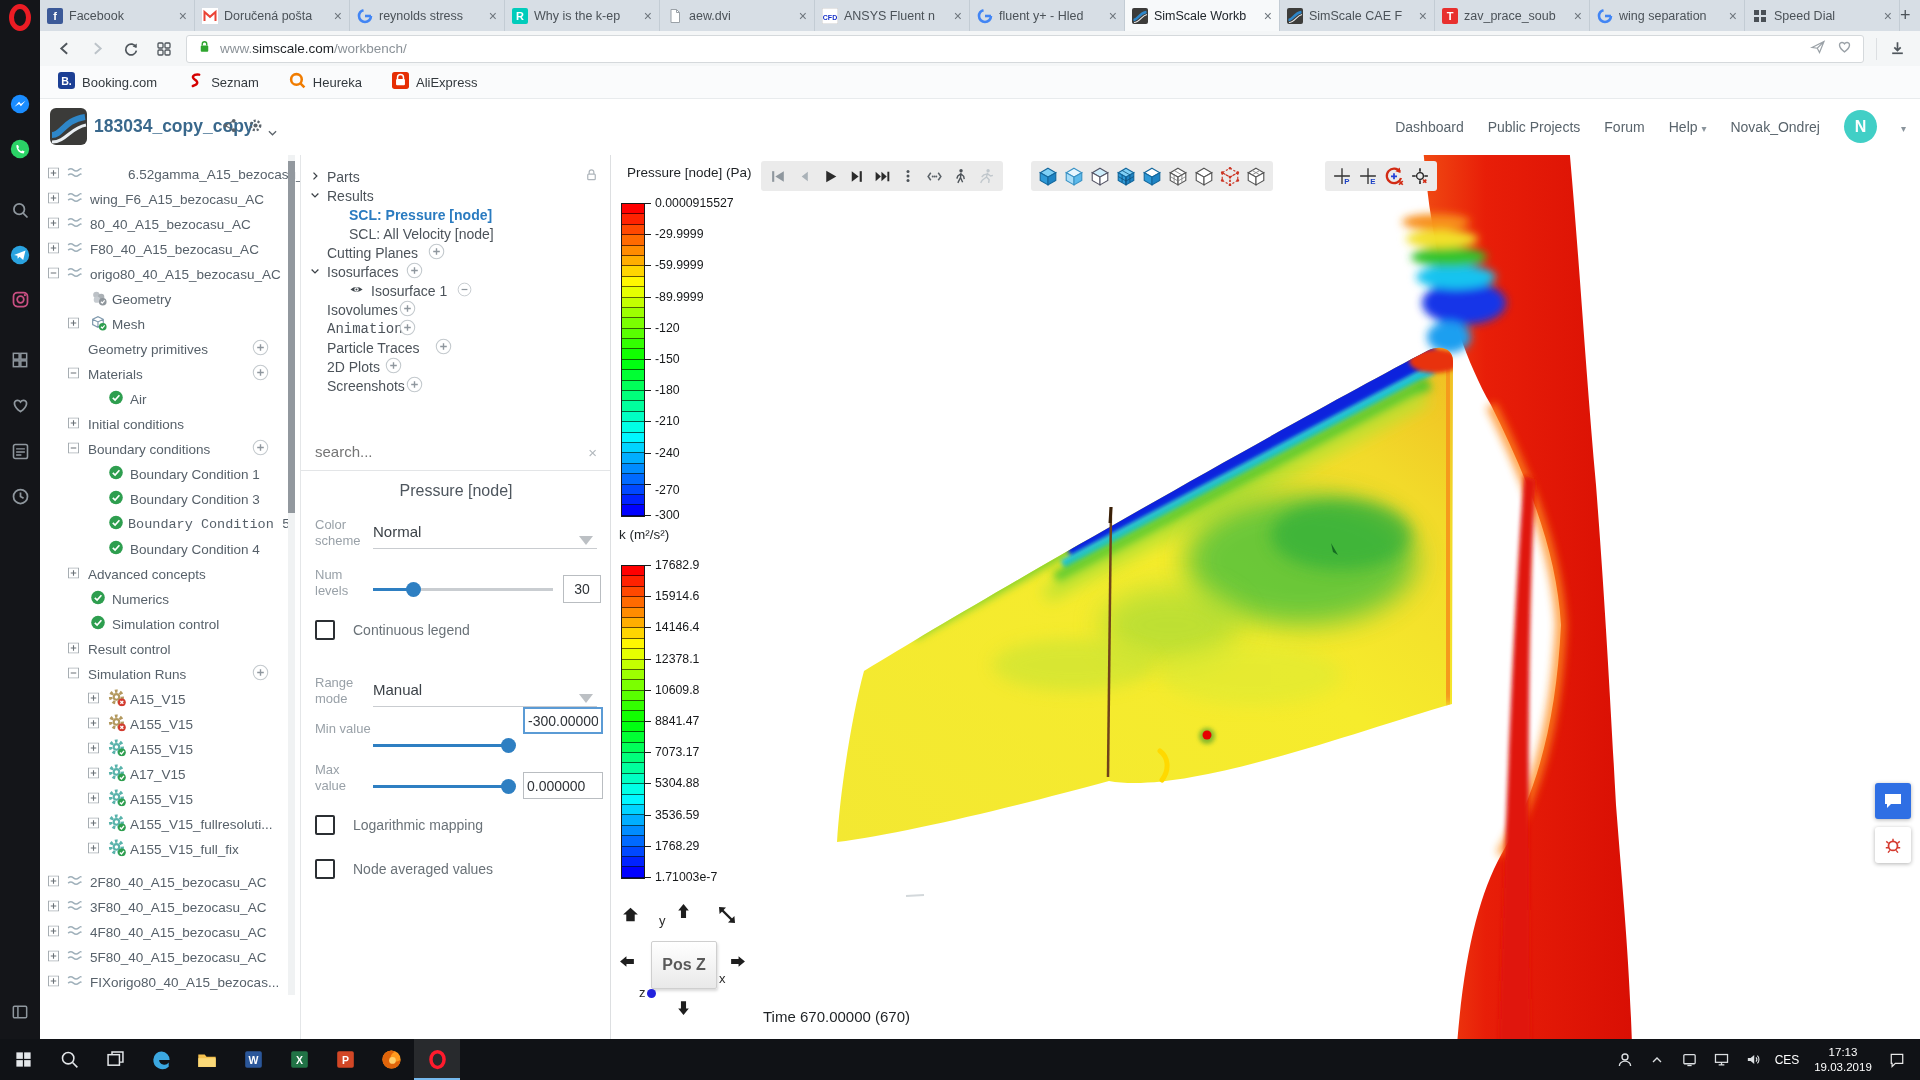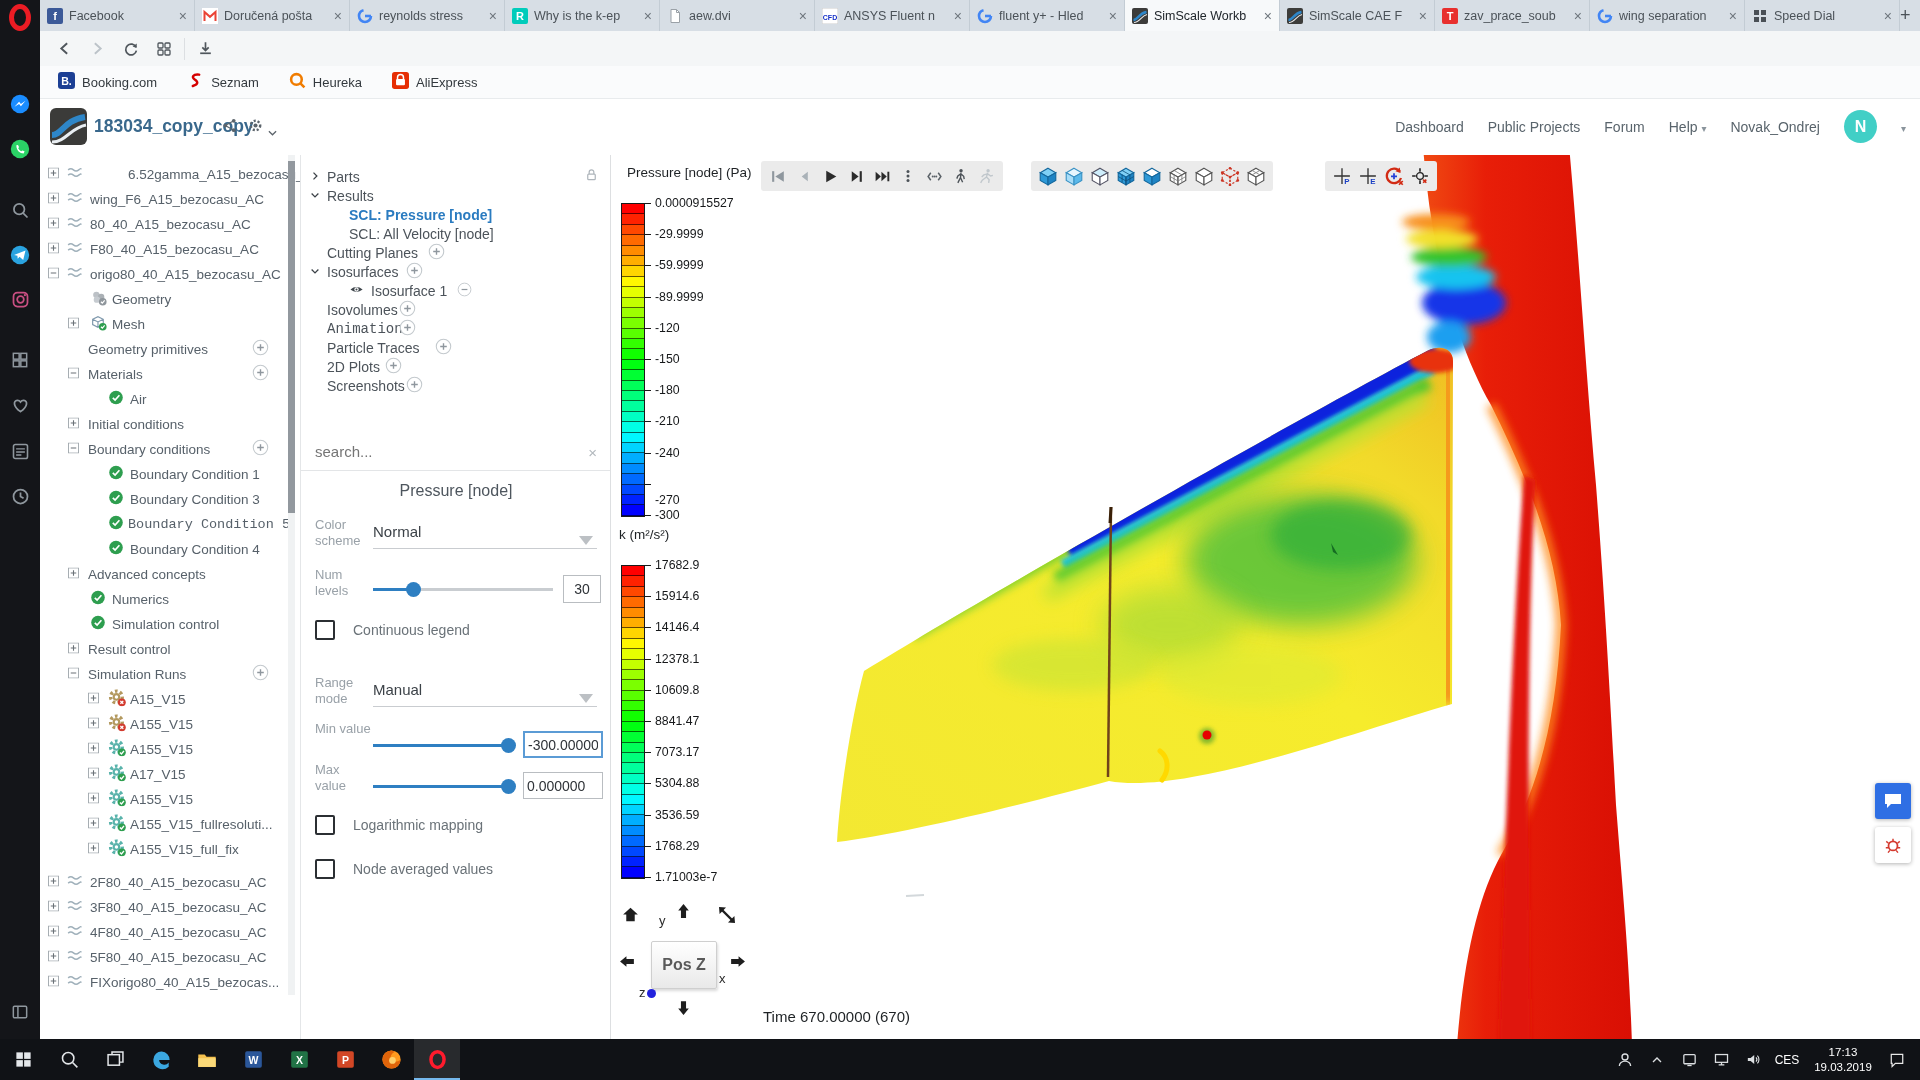--- a/index.html
+++ b/index.html
@@ -301,20 +301,37 @@
         </svg>
       </span>
     <span class="nav-btn" id="ic-grid">
         <svg viewBox="0 0 16 16" width="16" height="16">
           <rect x="2" y="2" width="5" height="5" rx="1" fill="none" stroke="#4f565c" stroke-width="1.3"></rect>
           <rect x="9" y="2" width="5" height="5" rx="1" fill="none" stroke="#4f565c" stroke-width="1.3"></rect>
           <rect x="2" y="9" width="5" height="5" rx="1" fill="none" stroke="#4f565c" stroke-width="1.3"></rect>
           <rect x="9" y="9" width="5" height="5" rx="1" fill="none" stroke="#4f565c" stroke-width="1.3"></rect>
         </svg>
       </span>
+    <div class="urlbar">
+      <span id="ic-lock"><svg viewBox="0 0 16 16" width="15" height="15">
+            <rect x="4" y="7" width="8" height="6.5" rx="1" fill="#2fa52f"></rect>
+            <path d="M5.6 7 V5.4 a2.4 2.4 0 0 1 4.8 0 V7" stroke="#2fa52f" stroke-width="1.5" fill="none"></path>
+          </svg></span>
+      <span class="url-text">
+        <span class="dim">www.</span><span class="dom">simscale.com</span><span class="dim">/workbench/</span>
+      </span>
+      <span class="url-right">
+        <span id="ic-send"><svg viewBox="0 0 16 16" width="16" height="16">
+              <path d="M2 8.5 L14 2.5 L9.5 13.5 L7.3 9.2 Z M7.3 9.2 L14 2.5" fill="none" stroke="#9aa1a7" stroke-width="1.2"></path>
+            </svg></span>
+        <span id="ic-heart"><svg viewBox="0 0 16 16" width="17" height="17">
+              <path d="M8 13 C2 9 2.5 4.5 5.4 4.2 C7 4 8 5.4 8 5.4 C8 5.4 9 4 10.6 4.2 C13.5 4.5 14 9 8 13Z" fill="none" stroke="#9aa1a7" stroke-width="1.3"></path>
+            </svg></span>
+      </span>
+    </div>
     <span class="nav-divider"></span>
     <span class="nav-btn" id="ic-dl">
         <svg viewBox="0 0 16 16" width="17" height="17">
           <path d="M8 2 V9.5 M5 7 L8 10 L11 7" stroke="#4f565c" stroke-width="1.6" fill="none"></path>
           <path d="M3 12.5 H13" stroke="#4f565c" stroke-width="1.6"></path>
         </svg>
       </span>
     <span style="width:6px"></span>
   </div>
 
@@ -851,21 +868,21 @@
 
         <div class="flabel" style="top:520px;">Range mode</div>
         <div class="fvalue" style="top:526px;">Manual</div>
         <div class="funder" style="top:551px;"></div>
         <div class="ftri" style="top:539px;"></div>
 
         <div class="flabel" style="top:566px;">Min value</div>
         <div class="strack" style="left:72px;top:589px;width:135px;"></div>
         <div class="sfill" style="left:72px;top:589px;width:135px;"></div>
         <div class="sthumb" style="left:200px;top:583px;"></div>
-        <input class="fbox" style="left: 222px; top: 576px; width: 70px; height: 23px; border: 2px solid rgb(91, 155, 213); padding: 0px 3px;" value="-300.00000">
+        <input class="fbox" style="left: 222px; top: 552px; width: 70px; height: 23px; border: 2px solid rgb(91, 155, 213); padding: 0px 3px;" value="-300.00000">
 
         <div class="flabel" style="top:607px;">Max value</div>
         <div class="strack" style="left:72px;top:630px;width:135px;"></div>
         <div class="sfill" style="left:72px;top:630px;width:135px;"></div>
         <div class="sthumb" style="left:200px;top:624px;"></div>
         <input class="fbox" style="left: 222px; top: 617px; width: 72px; height: 25px; padding: 0px 3px;" value="0.000000">
 
         <div class="cb" style="top:660px;"></div>
         <div class="cblab" style="top:662px;">Logarithmic mapping</div>
 
@@ -1156,21 +1173,21 @@
             <div class="lg-tick" style="left:44px;top:165.8px;">-120</div>
             <div class="lg-tline" style="left:33px;top:204px;"></div>
             <div class="lg-tick" style="left:44px;top:197px;">-150</div>
             <div class="lg-tline" style="left:33px;top:235.2px;"></div>
             <div class="lg-tick" style="left:44px;top:228.2px;">-180</div>
             <div class="lg-tline" style="left:33px;top:266.4px;"></div>
             <div class="lg-tick" style="left:44px;top:259.4px;">-210</div>
             <div class="lg-tline" style="left:33px;top:297.6px;"></div>
             <div class="lg-tick" style="left:44px;top:290.6px;">-240</div>
             <div class="lg-tline" style="left:33px;top:328.8px;"></div>
-            <div class="lg-tick" style="left:44px;top:338px;">-270</div>
+            <div class="lg-tick" style="left:44px;top:328px;">-270</div>
             <div class="lg-tline" style="left:33px;top:360px;"></div>
             <div class="lg-tick" style="left:44px;top:353px;">-300</div>
           </div>
         <div class="legend" id="legK">
             <div class="lg-title" style="left:8px;top:372px;">k (m²/s²)</div>
             <div class="lg-bar" style="left:10px;top:410px;height:312px;">
               <div class="lg-band" style="height:9.4px;background:hsl(0,100%,50%);"></div>
               <div class="lg-band" style="height:9.4px;background:hsl(8,100%,50%);"></div>
               <div class="lg-band" style="height:9.4px;background:hsl(17,100%,50%);"></div>
               <div class="lg-band" style="height:9.4px;background:hsl(25,100%,50%);"></div>

